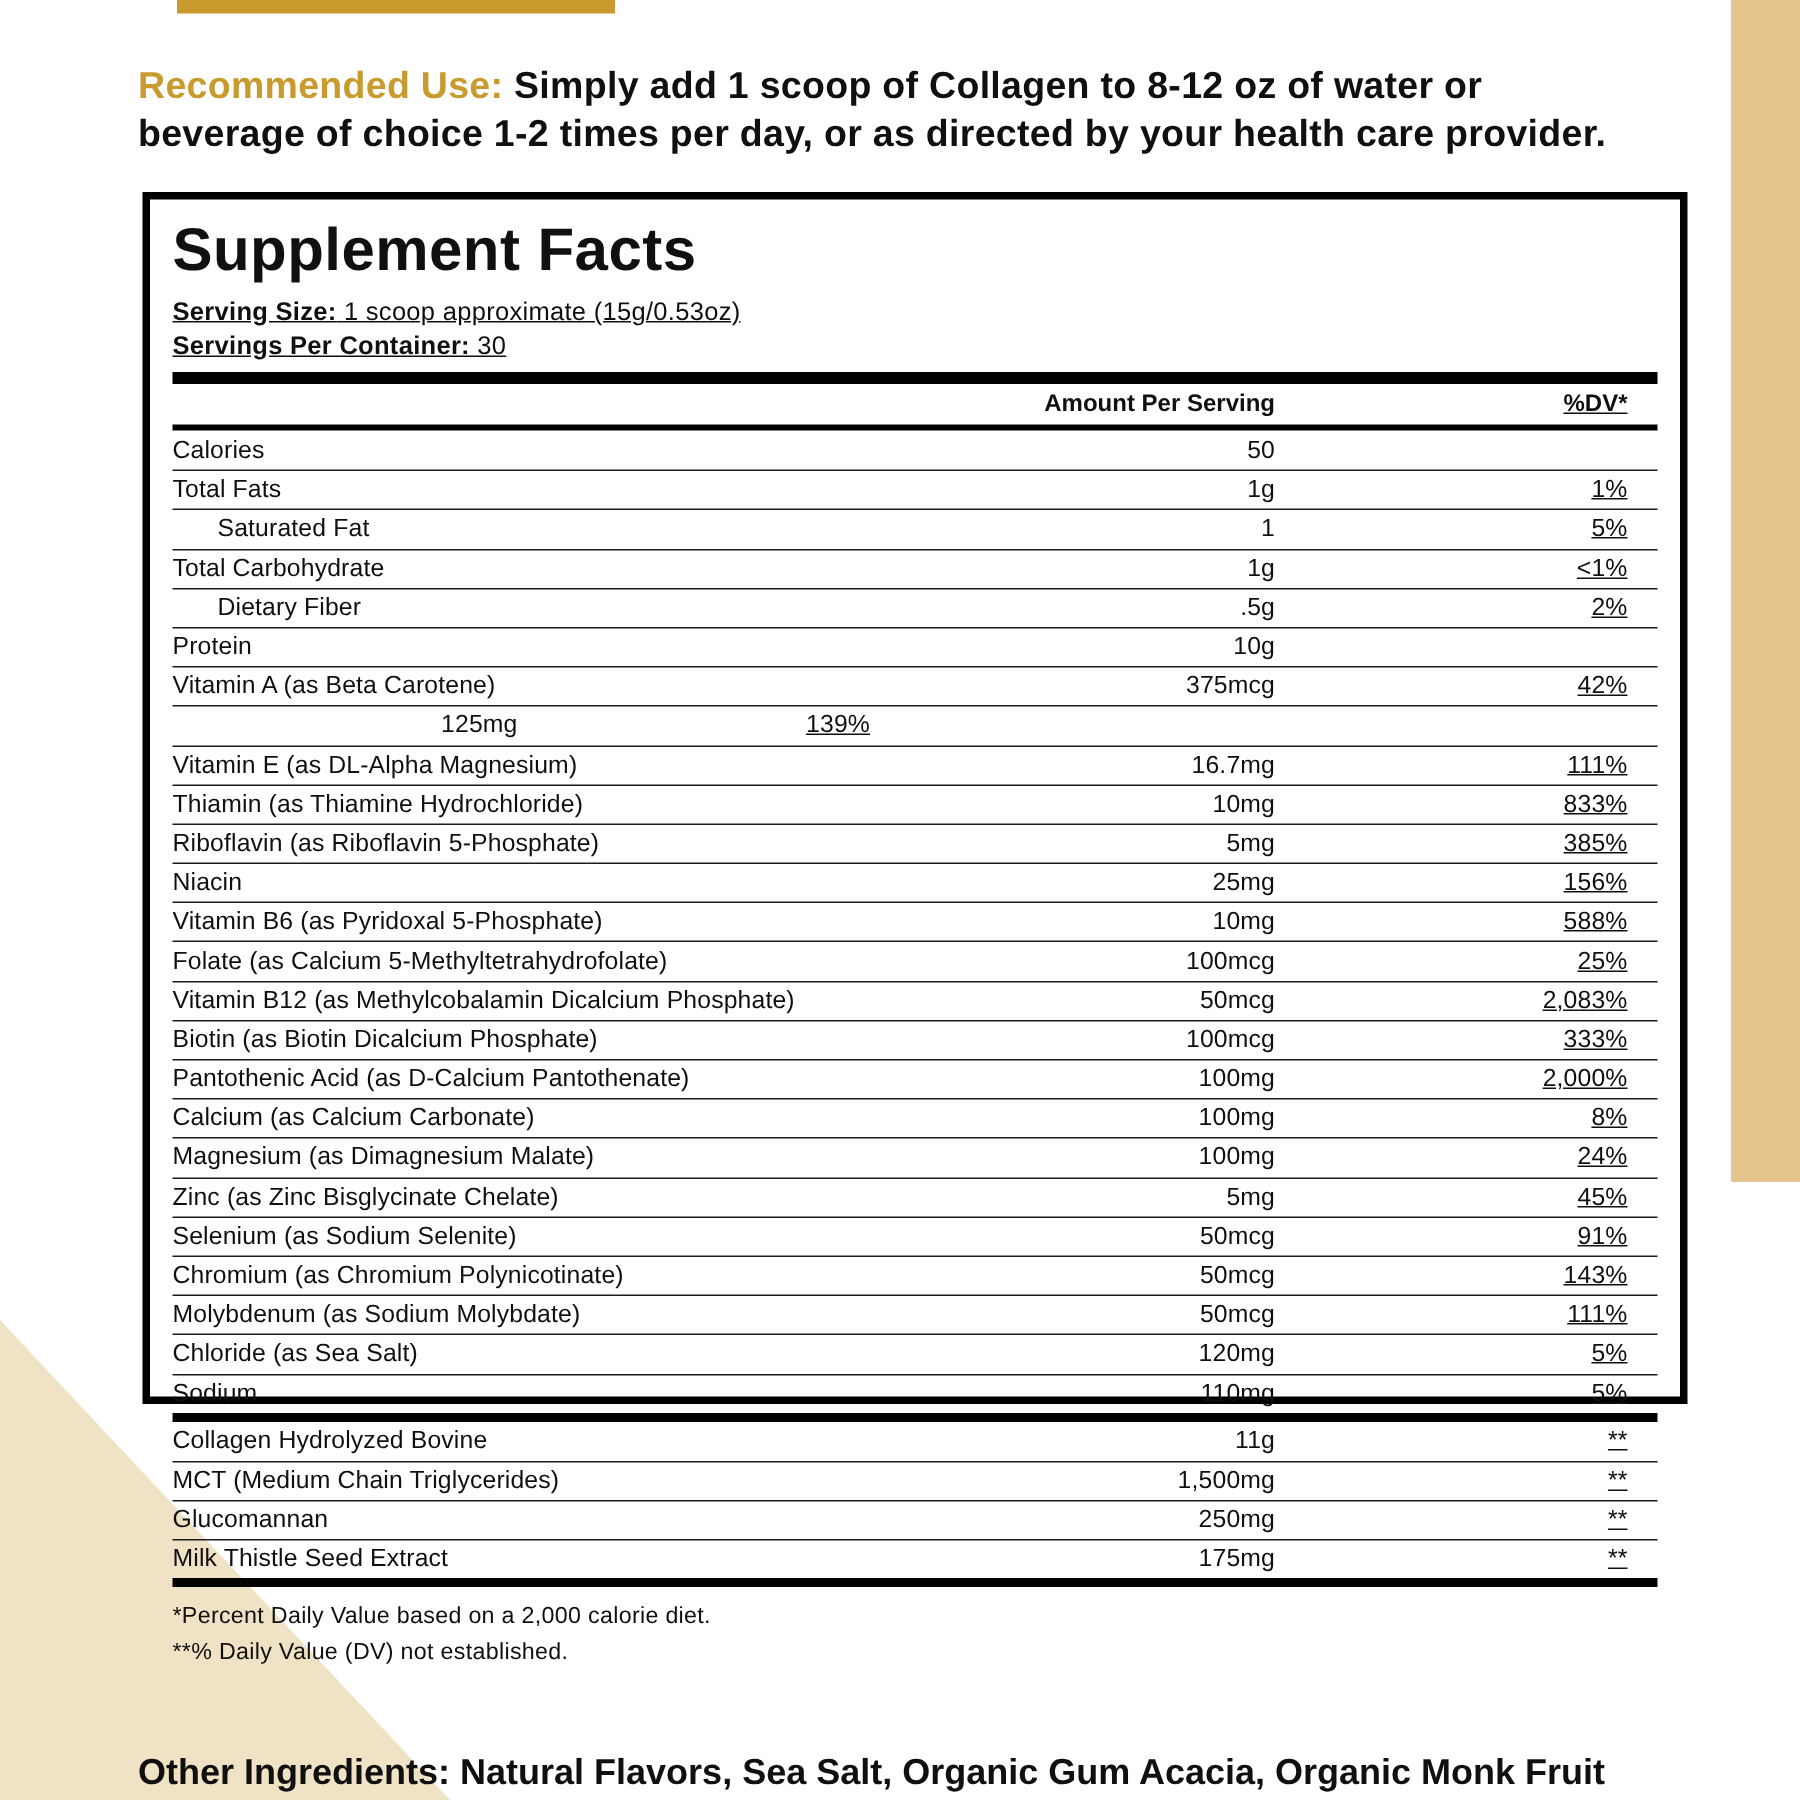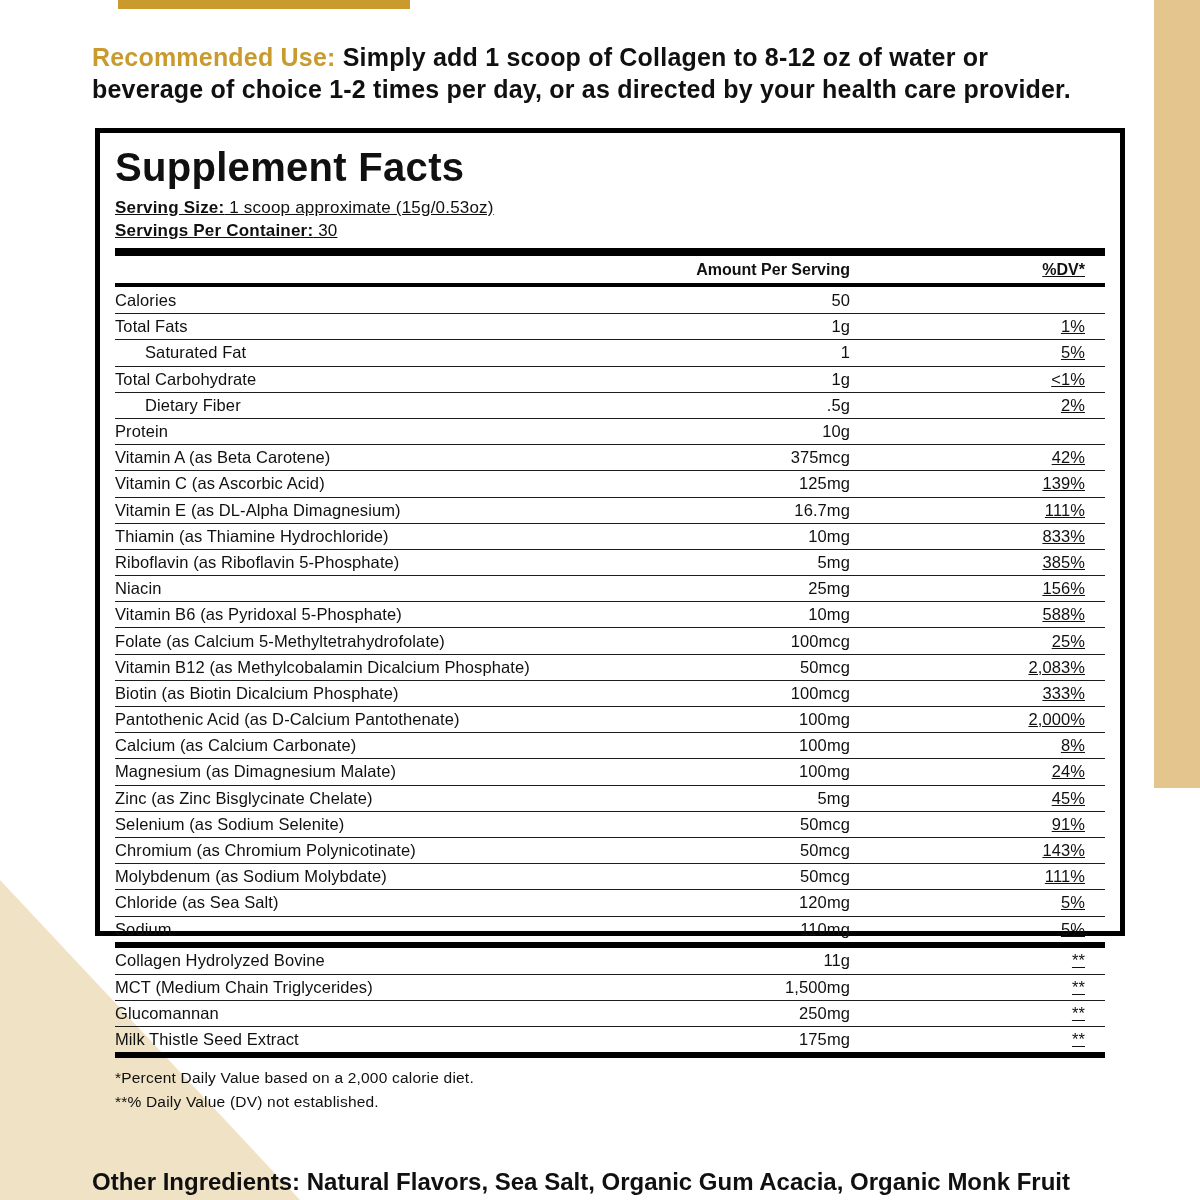--- a/index.html
+++ b/index.html
@@ -100,26 +100,25 @@
         <span class="name">Protein</span>
         <span class="amount">10g</span>
         <span class="dv"></span>
       </div>
       <div class="row">
         <span class="name">Vitamin A (as Beta Carotene)</span>
         <span class="amount">375mcg</span>
         <span class="dv">42%</span>
       </div>
       <div class="row">
-        <span class="name">Vitamin C (as Ascorbic Acid)</span>
         <span class="amount">125mg</span>
         <span class="dv">139%</span>
       </div>
       <div class="row">
-        <span class="name">Vitamin E (as DL-Alpha Dimagnesium)</span>
+        <span class="name">Vitamin E (as DL-Alpha Magnesium)</span>
         <span class="amount">16.7mg</span>
         <span class="dv">111%</span>
       </div>
       <div class="row">
         <span class="name">Thiamin (as Thiamine Hydrochloride)</span>
         <span class="amount">10mg</span>
         <span class="dv">833%</span>
       </div>
       <div class="row">
         <span class="name">Riboflavin (as Riboflavin 5-Phosphate)</span>

